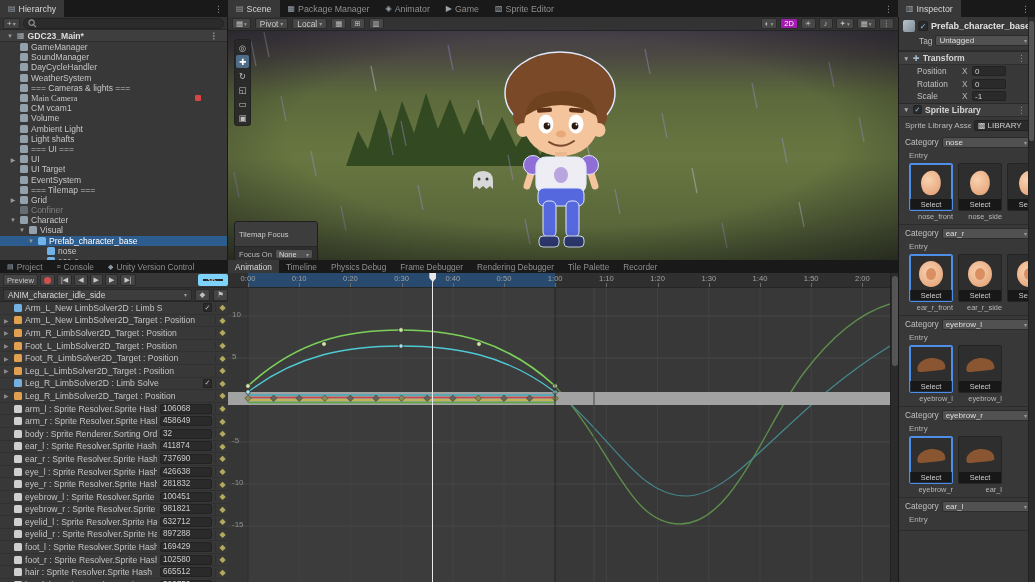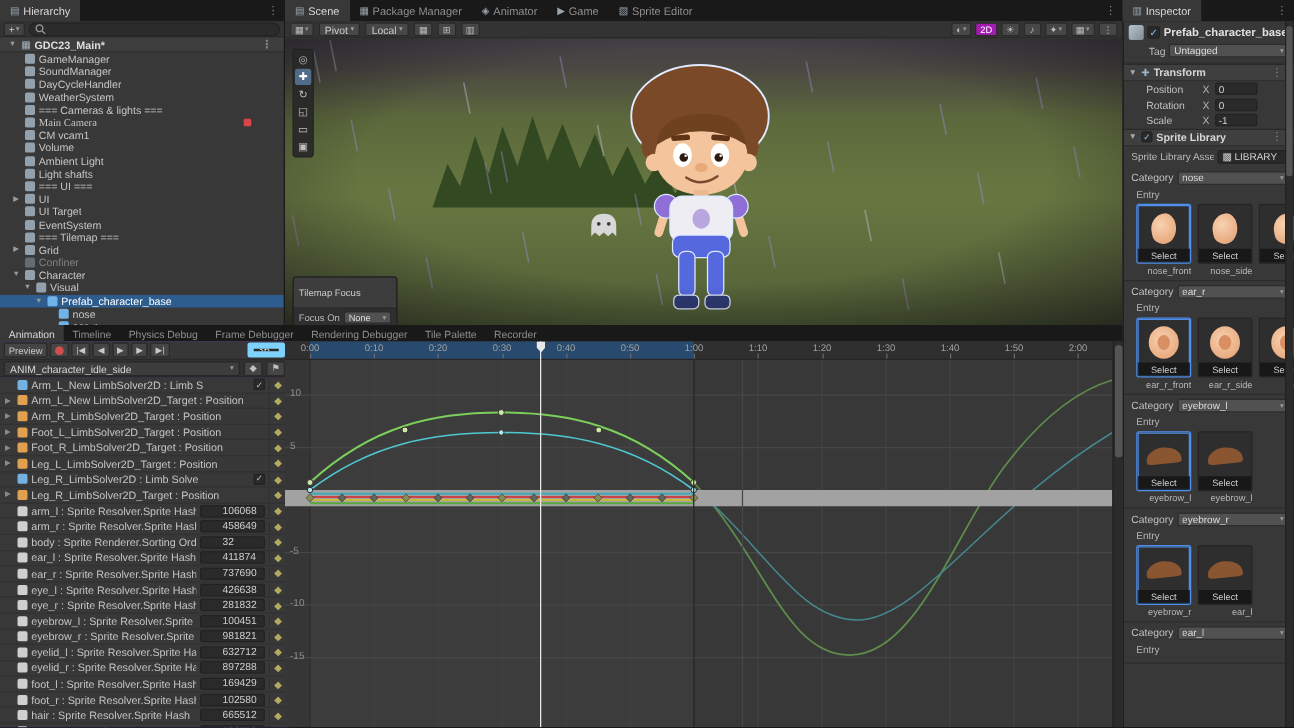--- a/index.html
+++ b/index.html
@@ -90,39 +90,39 @@
 .thumb-label{width:44px;font-size:7.4px;color:#b8b8b8;text-align:right;white-space:nowrap;overflow:hidden;margin-top:1px}
 .insp-scroll{position:absolute;right:0;top:0;width:7px;height:565px;background:#2b2b2b;border-left:1px solid #222}
 .insp-thumb{position:absolute;right:1px;top:4px;width:5px;height:120px;background:#555;border-radius:2px}
 
 .bottom{position:absolute;left:0;top:260px;width:898px;height:322px;background:#383838}
 .btabs{height:13px;background:#191919;display:flex;align-items:stretch}
 .leftdock{width:228px;display:flex;flex:0 0 auto}
 .btab{display:flex;align-items:center;gap:3px;padding:0 7px;font-size:8.3px;color:#8f8f8f;white-space:nowrap}
 .btab.active{background:#383838;color:#d8d8d8}
 .tic{font-size:7px;color:#8a99a8}
-.animleft{position:absolute;left:0;top:13px;width:232px;height:309px;border-right:1px solid #232323;background:#6d28d9}
+.animleft{position:absolute;left:0;top:13px;width:232px;height:309px;border-right:1px solid #232323;background:#b91c1c}
 .transport{display:flex;align-items:center;gap:2px;height:15px;background:#373737;border-bottom:1px solid #2a2a2a;padding:0 3px}
 .tbtn{height:12px;background:#454545;border:1px solid #2a2a2a;border-radius:2px;color:#c8c8c8;font-size:7px;display:flex;align-items:center;justify-content:center;padding:0 3px;font-family:inherit}
 .tbtn.preview{font-size:7.6px}
 .recdot{width:7px;height:7px;border-radius:50%;background:#d24f4f}
 .framefield{width:30px;height:12px;margin-left:auto;background:#2a2a2a;border:5px solid #7dd3fc;border-radius:2px;color:#d8d8d8;font-size:8.3px;padding:0 3px;outline:none;font-family:Liberation Mono, monospace}
 .cliprow{display:flex;align-items:center;gap:3px;height:14px;background:#313131;border-bottom:1px solid #262626;padding:0 3px}
 .clipdd{flex:1;display:flex;align-items:center;justify-content:space-between;height:12px;background:#3d3d3d;border:1px solid #282828;border-radius:2px;padding:0 4px;font-size:8.3px;color:#d6d6d6;min-width:0}
 .clipdd span:first-child{overflow:hidden;white-space:nowrap}
 .ibtn{width:15px;height:12px;background:#454545;border:1px solid #2a2a2a;border-radius:2px;color:#c0c0c0;font-size:7.5px;display:flex;align-items:center;justify-content:center;font-family:inherit}
 .props{position:absolute;left:0;top:29px;right:0;bottom:0;overflow:hidden;background:#383838}
 .prow{display:flex;align-items:center;height:12.6px;border-bottom:1px solid #313131;padding:0 2px 0 4px;gap:3px;font-size:8.6px;color:#c4c4c4;white-space:nowrap}
 .pfold{width:7px;color:#8a8a8a;font-size:6px;visibility:hidden;flex:0 0 auto}
 .prow.pos .pfold{visibility:visible}
 .picon{width:8px;height:8px;border-radius:1.5px;background:#cfcfcf;flex:0 0 auto}
 .prow.pos .picon{background:#e0a050}
 .prow.bool .picon{background:#74b0e0}
 .pname{overflow:hidden;flex:1 1 auto}
-.pval{flex:0 0 auto;width:52px;height:10px;background:#2a2a2a;border:1px solid #222;border-radius:2px;padding:0 17px;line-height:8.5px;color:#ccc;overflow:hidden;font-size:8.2px}
+.pval{flex:0 0 auto;width:52px;height:10px;background:#2a2a2a;border:1px solid #222;border-radius:2px;padding:0 2px;line-height:8.5px;color:#ccc;overflow:hidden;font-size:8.2px}
 .pval:empty{display:none}
 .pcheck{display:none;width:9px;height:9px;background:#2a2a2a;border:1px solid #222;border-radius:1px;color:#bfbfbf;font-size:7px;align-items:center;justify-content:center;flex:0 0 auto}
 .prow.bool .pcheck{display:flex}
 .pkey{flex:0 0 auto;width:14px;text-align:center;color:#b3a95f;font-size:8px;border-left:1px solid #303030}
 
 .curvearea{position:absolute;left:228px;top:13px;width:662px;height:309px;overflow:hidden}
 .ruler{position:relative;height:15px;background:#2f2f2f;border-bottom:1px solid #262626;overflow:hidden}
 .clipband{position:absolute;left:20px;top:0;width:307px;height:15px;background:#274a6e}
 .rlab{position:absolute;top:1px;width:30px;height:13px;text-align:center;font-size:7.6px;color:#a0a0a0}
 .rlab::after{content:'';position:absolute;left:50%;bottom:0;width:1px;height:4px;background:#6a6a6a}
@@ -741,20 +741,38 @@
         </div>
       </div>
 
     <div class="insp-scroll">
         <div class="insp-thumb"></div>
       </div>
   </div>
 
   <div class="bottom">
     <div class="btabs">
+      <div class="leftdock">
+
+          <div class="btab">
+            <span class="tic">▤</span>
+            <span>Project</span>
+          </div>
+
+          <div class="btab">
+            <span class="tic">≡</span>
+            <span>Console</span>
+          </div>
+
+          <div class="btab">
+            <span class="tic">◆</span>
+            <span>Unity Version Control</span>
+          </div>
+
+      </div>
 
         <div class="btab active">
           <span>Animation</span>
         </div>
 
         <div class="btab">
           <span>Timeline</span>
         </div>
 
         <div class="btab">

